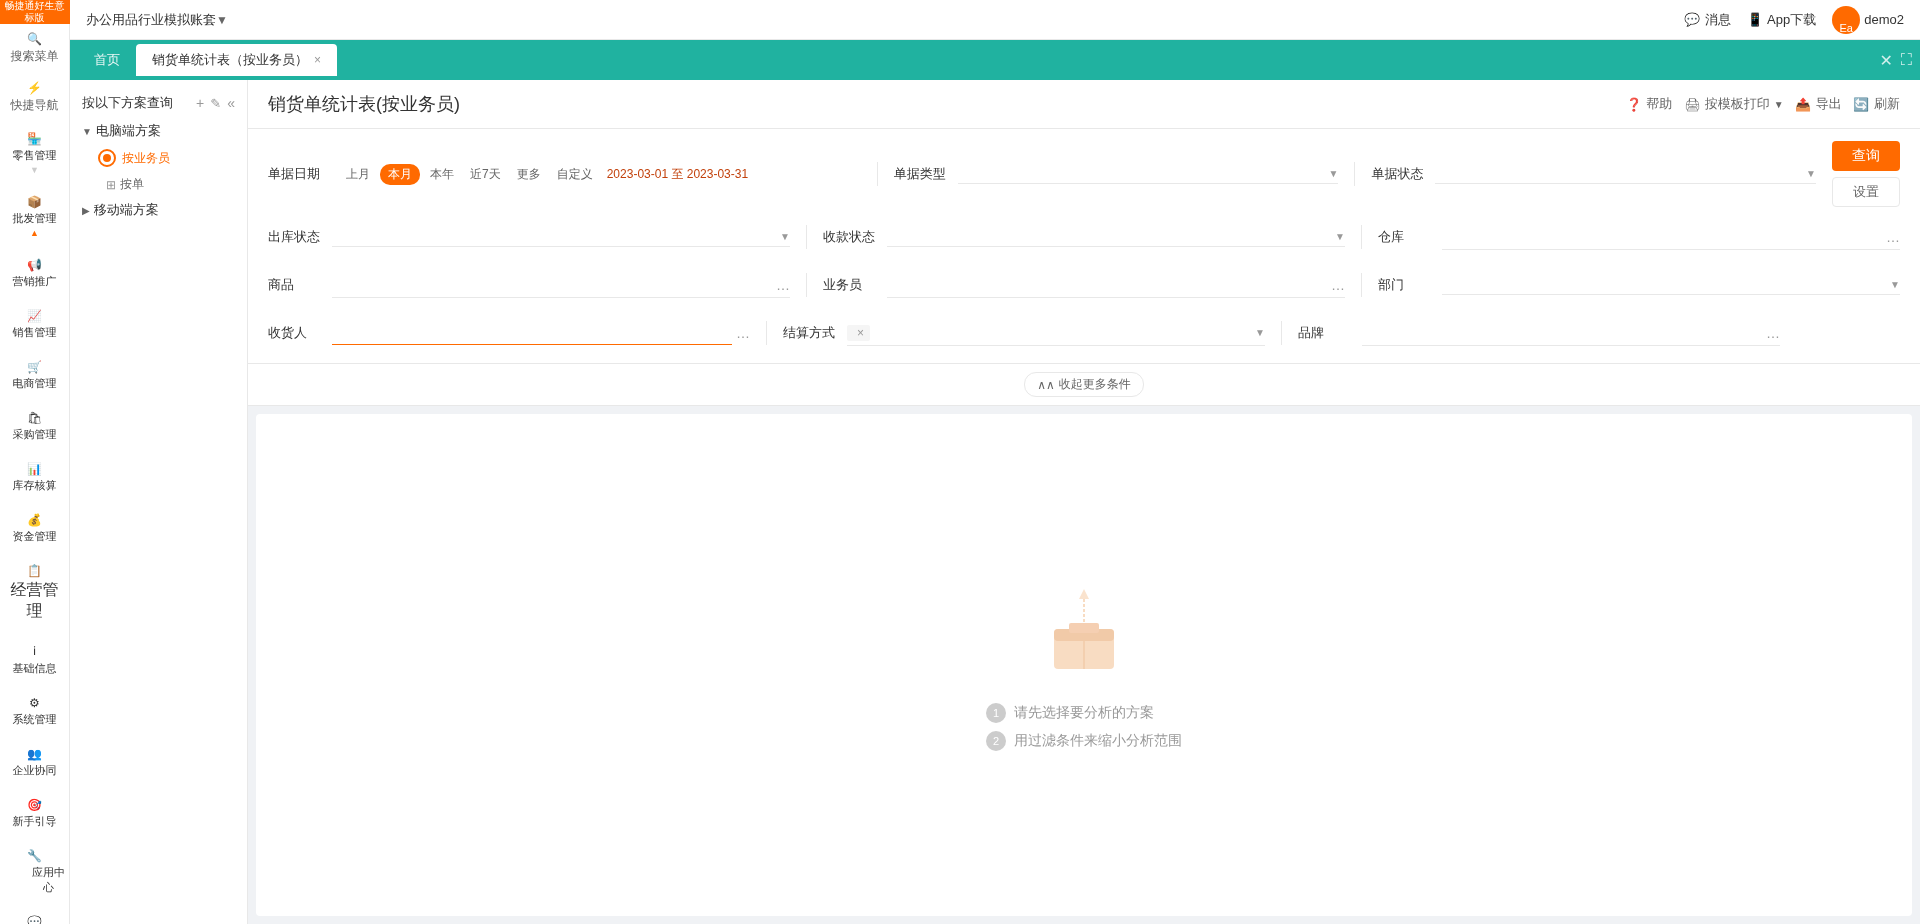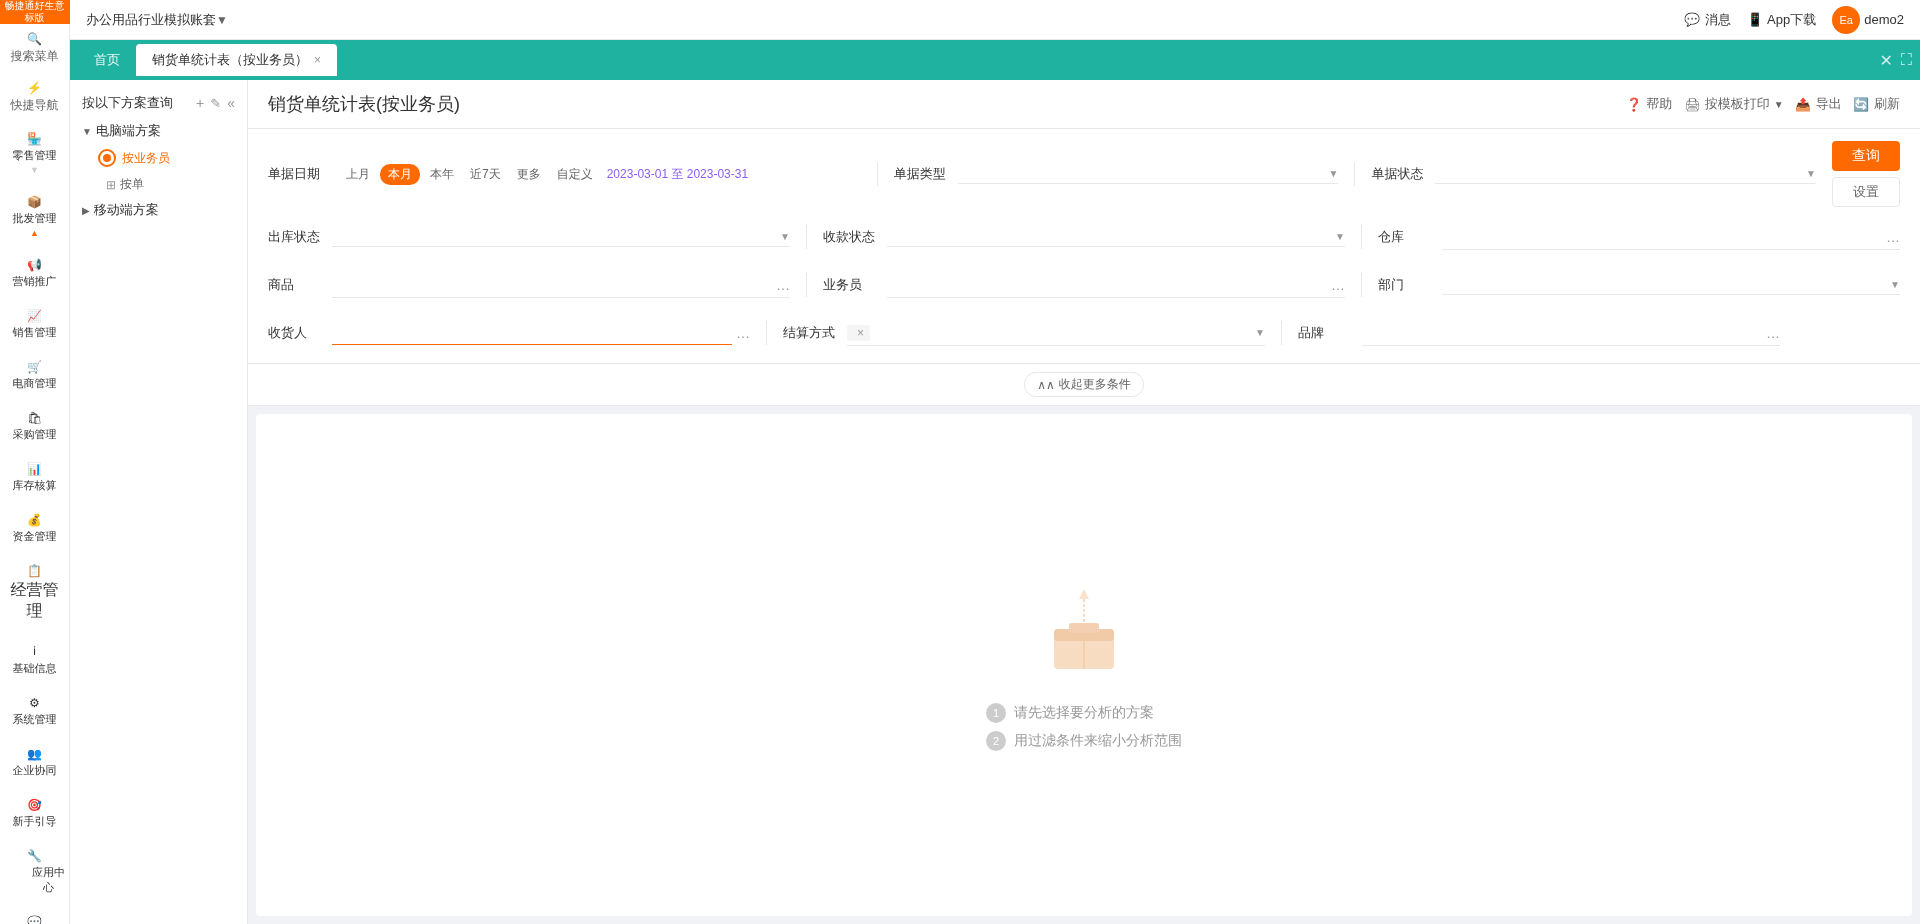--- a/index.html
+++ b/index.html
@@ -18,21 +18,21 @@
 
     
     .main-area { flex: 1; display: flex; flex-direction: column; height: 100%; overflow: hidden; }
 
     
     .topbar { height: 40px; background: #fff; border-bottom: 1px solid #e8e8e8; display: flex; align-items: center; justify-content: space-between; padding: 0 16px; flex-shrink: 0; }
     .topbar-left { display: flex; align-items: center; gap: 0; font-size: 13px; color: #333; }
     .topbar-dropdown { font-size: 12px; color: #666; cursor: pointer; }
     .topbar-right { display: flex; align-items: center; gap: 16px; font-size: 13px; color: #333; }
     .topbar-right-item { display: flex; align-items: center; gap: 4px; cursor: pointer; }
-    .avatar { width: 28px; height: 28px; border-radius: 50%; background: #ff6a00; display: flex; align-items: center; justify-content: center; color: white; font-size: 11px; }
+    .avatar { width: 28px; height: 28px; border-radius: 50%; background: #ff6a00; display: flex; align-items: flex-end; justify-content: center; color: white; font-size: 11px; }
 
     
     .tabbar { height: 40px; background: #20b2a0; display: flex; align-items: center; padding: 0 8px; gap: 0; flex-shrink: 0; justify-content: center; }
     .tab { display: flex; align-items: center; gap: 6px; padding: 0 16px; height: 32px; border-radius: 4px 4px 0 0; cursor: pointer; font-size: 13px; color: rgba(255,255,255,0.8); }
     .tab.home { background: transparent; color: rgba(255,255,255,0.9); }
     .tab.active { background: #fff; color: #333; border-radius: 4px 4px 0 0; }
     .tab-close { font-size: 12px; color: #999; cursor: pointer; }
     .tabbar-actions { margin-left: auto; display: flex; align-items: center; gap: 8px; }
     .tabbar-btn { color: rgba(255,255,255,0.8); cursor: pointer; font-size: 16px; }
 
@@ -71,21 +71,21 @@
     .filter-row:last-child { margin-bottom: 0; }
     .filter-field { display: flex; align-items: center; flex: 1; min-height: 36px; }
     .filter-label { font-size: 13px; color: #333; white-space: nowrap; margin-right: 8px; min-width: 56px; }
     .filter-input { flex: 1; border: none; border-bottom: 1px solid #e8e8e8; padding: 4px 0; font-size: 13px; color: #333; outline: none; background: transparent; }
     .filter-input.active { border-bottom-color: #ff6a00; }
     .filter-select { flex: 1; display: flex; align-items: center; justify-content: space-between; border: none; border-bottom: 1px solid #e8e8e8; padding: 4px 0; cursor: pointer; font-size: 13px; color: #999; }
     .date-picker { display: flex; align-items: center; gap: 8px; flex: 1; }
     .date-tabs { display: flex; gap: 4px; }
     .date-tab { font-size: 12px; color: #666; cursor: pointer; padding: 2px 6px; border-radius: 2px; }
     .date-tab.active { background: #ff6a00; color: white; border-radius: 10px; padding: 2px 8px; }
-    .date-range { font-size: 12px; color: #8b5cf6; }
+    .date-range { font-size: 12px; color: #c2410c; }
     .dots-btn { color: #999; cursor: pointer; font-size: 14px; margin-left: 4px; }
     .clear-tag { display: flex; align-items: center; gap: 4px; background: #f5f5f5; border-radius: 2px; padding: 1px 6px; font-size: 12px; color: #333; cursor: pointer; }
     .clear-x { color: #999; }
     .divider-v { width: 1px; height: 24px; background: #e8e8e8; margin: 0 16px; }
 
     
     .collapse-row { display: flex; justify-content: center; padding: 8px 0; background: #fff; border-bottom: 1px solid #e8e8e8; flex-shrink: 0; }
     .collapse-btn { display: flex; align-items: center; gap: 4px; font-size: 12px; color: #666; cursor: pointer; border: 1px solid #e8e8e8; border-radius: 12px; padding: 3px 12px; }
 
     

